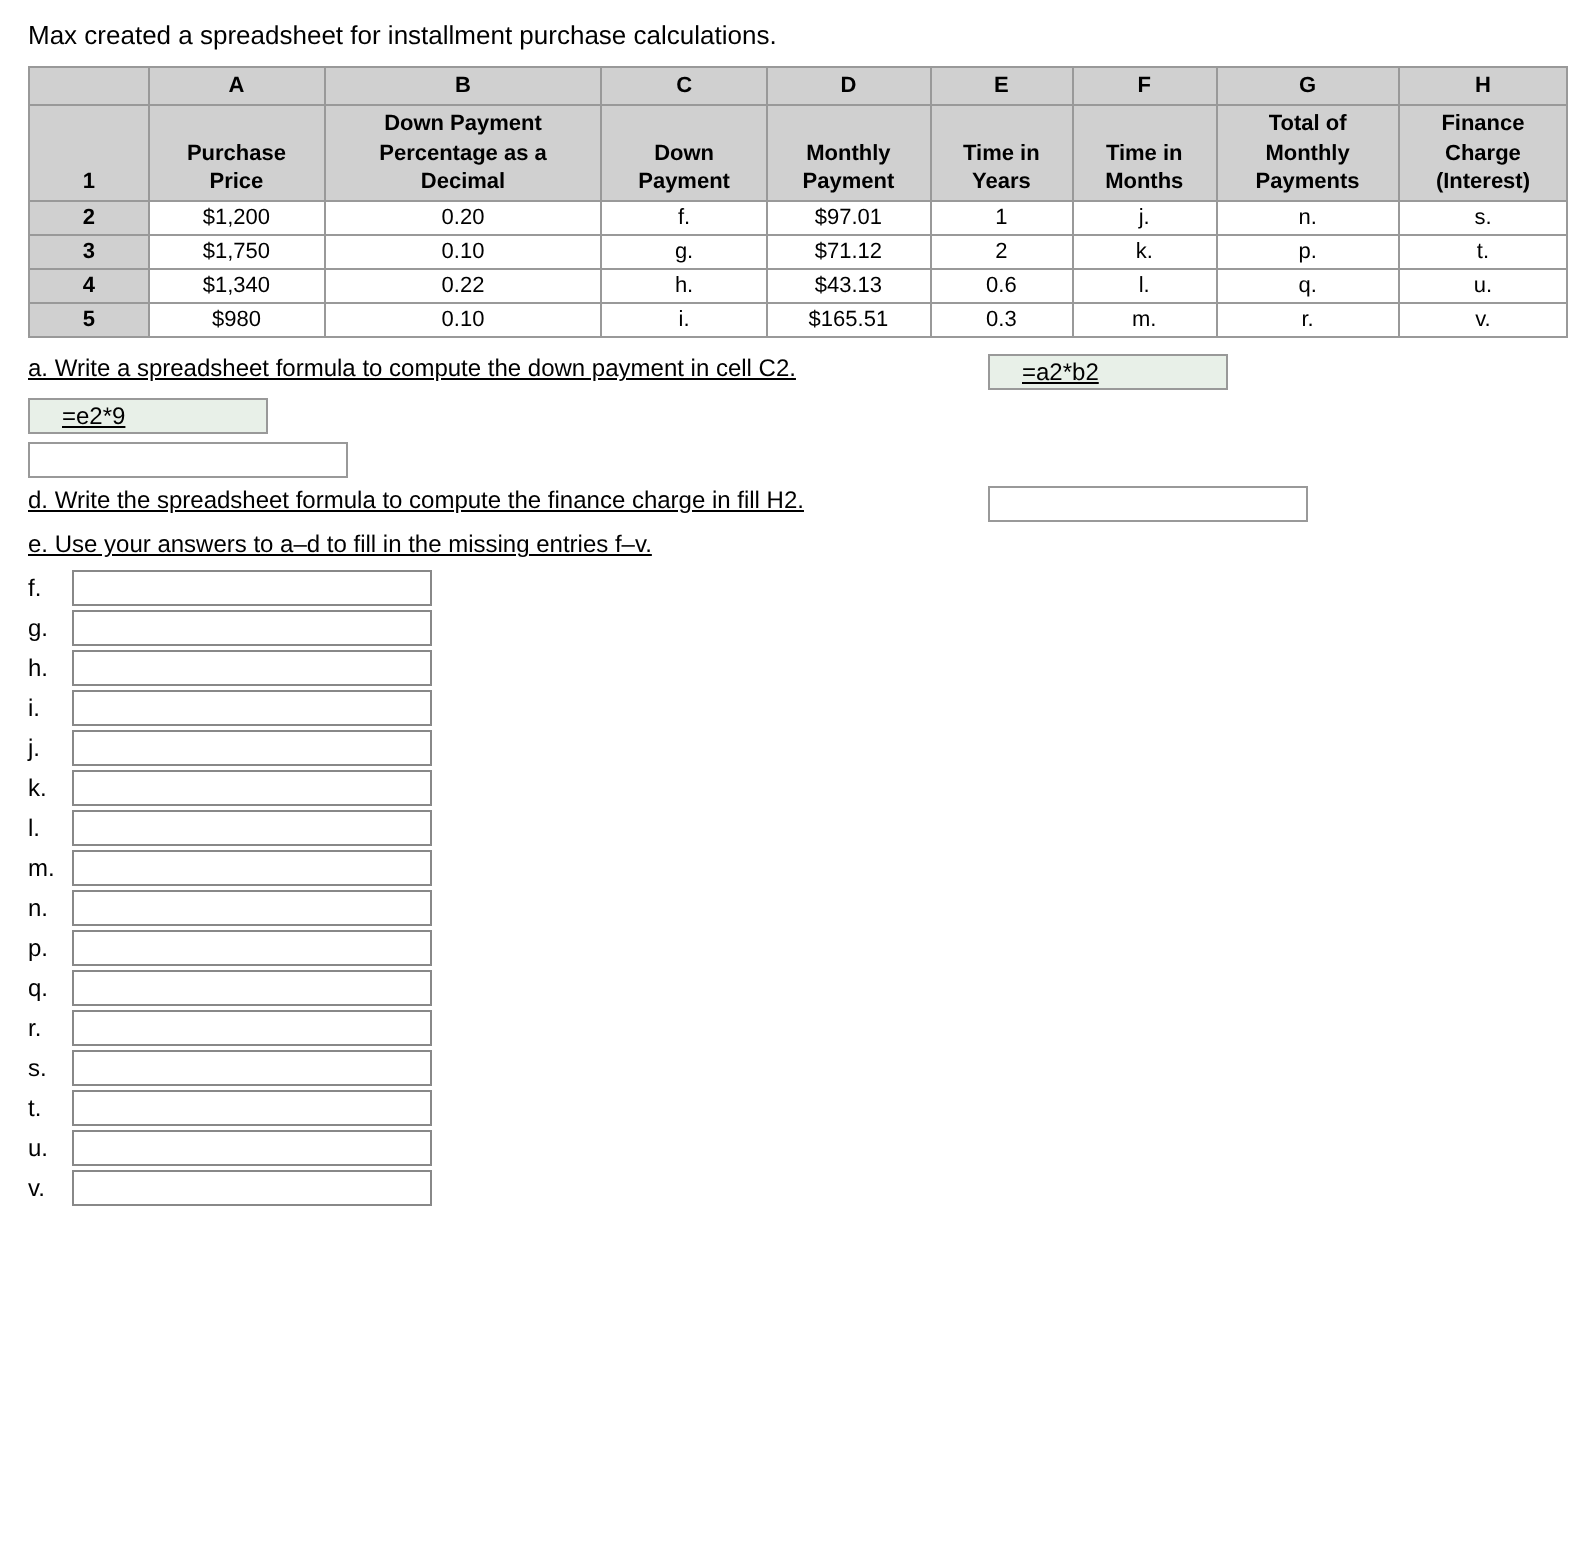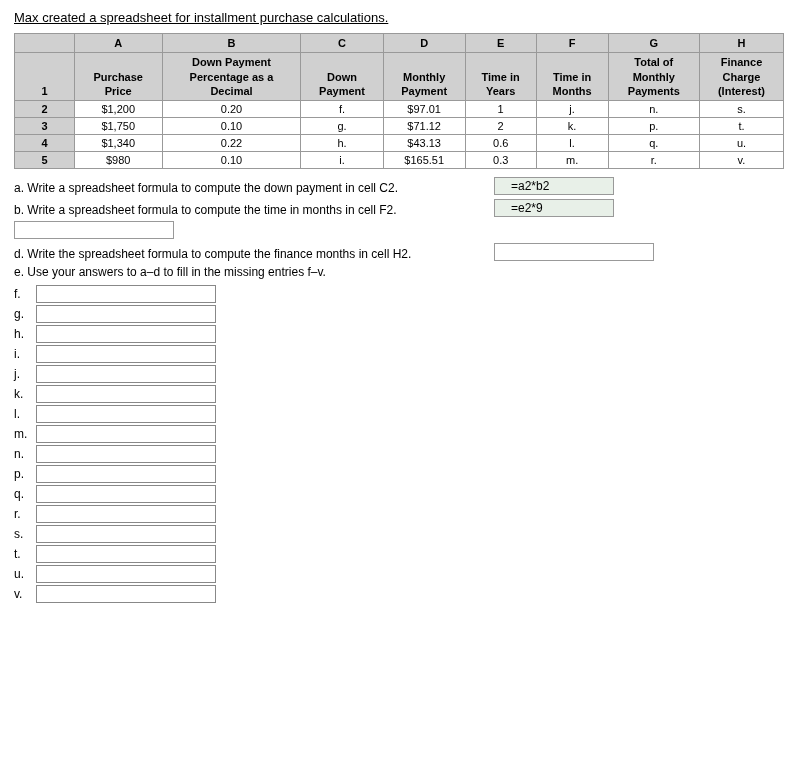--- a/index.html
+++ b/index.html
@@ -6,21 +6,20 @@
     body {
       font-family: Arial, sans-serif;
       font-size: 12px;
       background: #fff;
       padding: 10px 14px;
       width: 798px;
     }
     .intro-text {
       font-size: 13px;
       margin-bottom: 8px;
-      text-decoration: underline;
     }
     table {
       border-collapse: collapse;
       width: 100%;
       margin-bottom: 8px;
     }
     table th, table td {
       border: 1px solid #999;
       padding: 2px 4px;
       text-align: center;
@@ -34,23 +33,24 @@
     .row-header {
       background: #d0d0d0;
       font-weight: bold;
     }
     .header-row th {
       vertical-align: bottom;
       line-height: 1.3;
     }
     .formula-row {
       display: flex;
-      align-items: flex-end;
+      align-items: flex-start;
       margin-bottom: 4px;
       font-size: 12px;
+      text-decoration: underline;
     }
     .formula-row .label {
       min-width: 480px;
     }
     .formula-answer {
       display: inline-block;
       border: 1px solid #999;
       background: #e8f0e8;
       padding: 1px 16px;
       min-width: 120px;
@@ -162,30 +162,29 @@
       </tr>
     </tbody>
 </table>
 
 <div class="formula-row">
   <span class="label">a. Write a spreadsheet formula to compute the down payment in cell C2.</span>
   <span class="formula-answer">=a2*b2</span>
 </div>
 
 <div class="formula-row">
-  <span class="label">b. Write a spreadsheet formula to compute the time in months in cell F2.</span>
   <span class="formula-answer">=e2*9</span>
 </div>
 
 <div class="formula-row">
   <span class="formula-answer-empty"></span>
 </div>
 
 <div class="formula-row">
-  <span class="label">d. Write the spreadsheet formula to compute the finance months in cell H2.</span>
+  <span class="label">d. Write the spreadsheet formula to compute the finance charge in fill H2.</span>
   <span class="formula-answer-empty"></span>
 </div>
 
 <div class="formula-row">
   <span class="label">e. Use your answers to a–d to fill in the missing entries f–v.</span>
 </div>
 
 <div class="entry-section" id="entries-section">
 <div class="entry-row">
       <span class="entry-label">f.</span>

